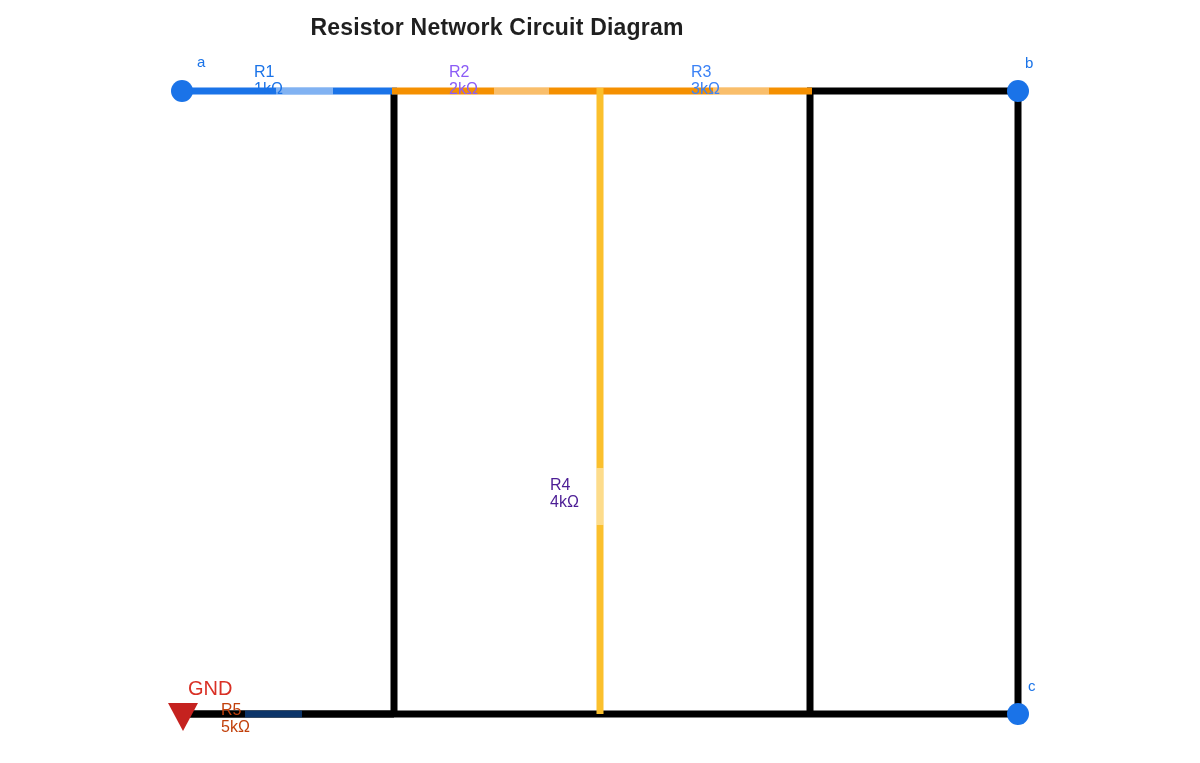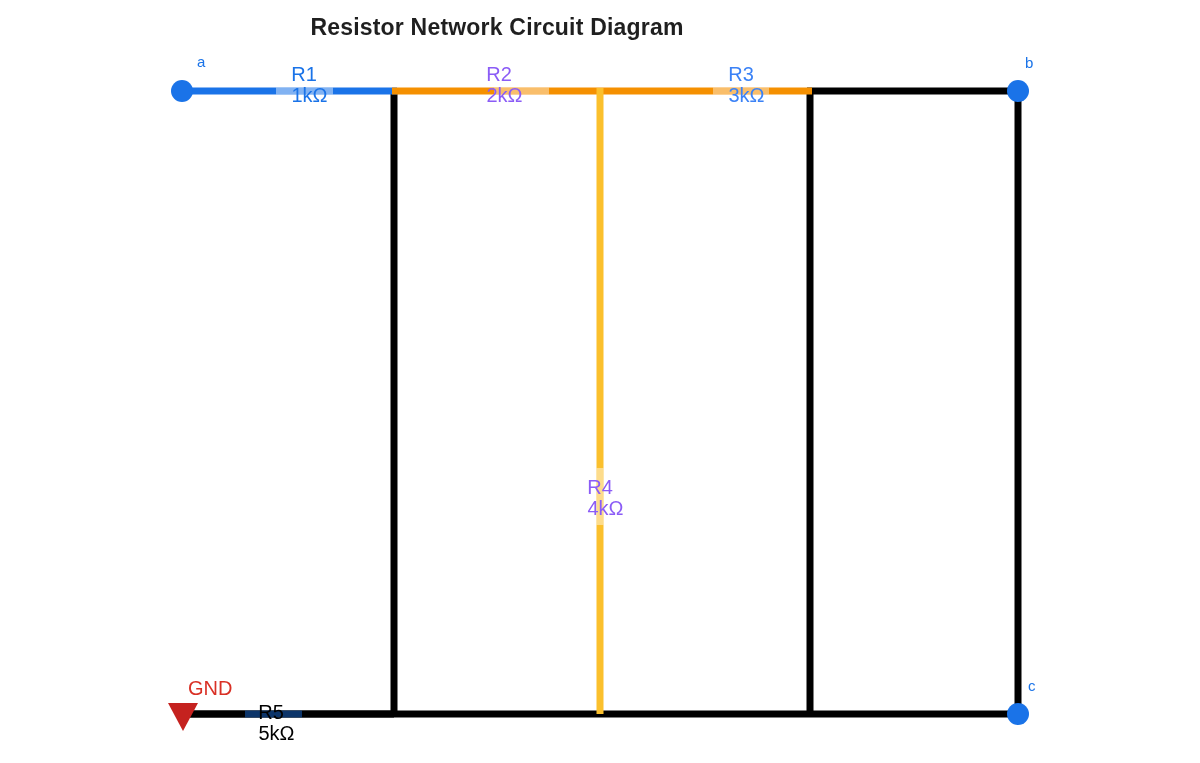--- a/index.html
+++ b/index.html
@@ -36,25 +36,24 @@
     position: absolute;
     font-family: "Liberation Sans", sans-serif;
     white-space: nowrap;
     line-height: 1.05;
   }
   .node-label {
     font-size: 15px;
     color: #1a73e8;
   }
   .res-label {
-    font-size: 20px;
-    text-align: center;
+    font-size: 16px;
   }
   .res-label .rname { display: block; }
-  .res-label .rval  { display: block; margin-left: 11px; }
+  .res-label .rval  { display: block; }
   .gnd-label {
     font-size: 20px;
     color: #d93025;
   }
   svg { display: block; }
 </style>
 </head>
 <body>
 
 <div class="title">Resistor Network Circuit Diagram</div>
@@ -119,21 +118,21 @@
 <div class="lbl res-label" style="left:449px; top:64px; width:100px; color:#8b5cf6;">
   <span class="rname">R2</span>
   <span class="rval">2kΩ</span>
 </div>
 
 <div class="lbl res-label" style="left:691px; top:64px; width:100px; color:#3b82f6;">
   <span class="rname">R3</span>
   <span class="rval">3kΩ</span>
 </div>
 
-<div class="lbl res-label" style="left:550px; top:477px; width:100px; color:#8b5cf6;">
+<div class="lbl res-label" style="left:550px; top:477px; width:100px; color:#4c1d95;">
   <span class="rname">R4</span>
   <span class="rval">4kΩ</span>
 </div>
 
-<div class="lbl res-label" style="left:221px; top:702px; width:100px; color:#000000;">
+<div class="lbl res-label" style="left:221px; top:702px; width:100px; color:#c2410c;">
   <span class="rname">R5</span>
   <span class="rval">5kΩ</span>
 </div>
 
 </body></html>

